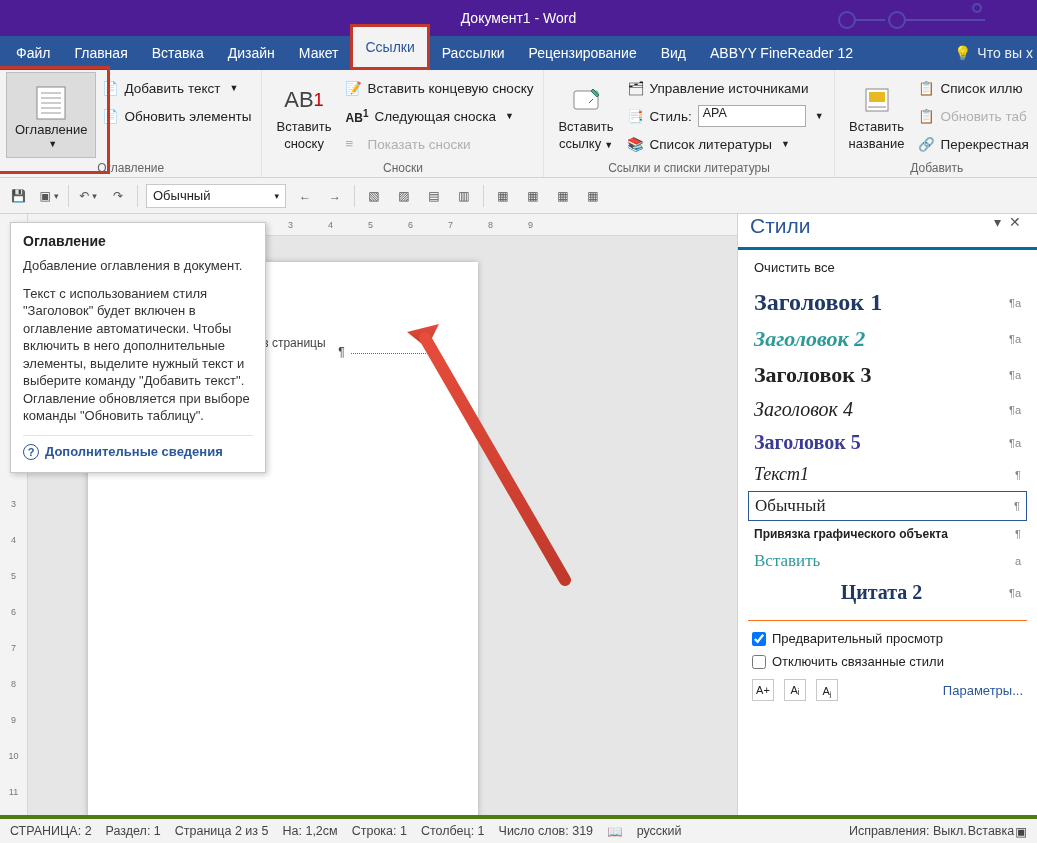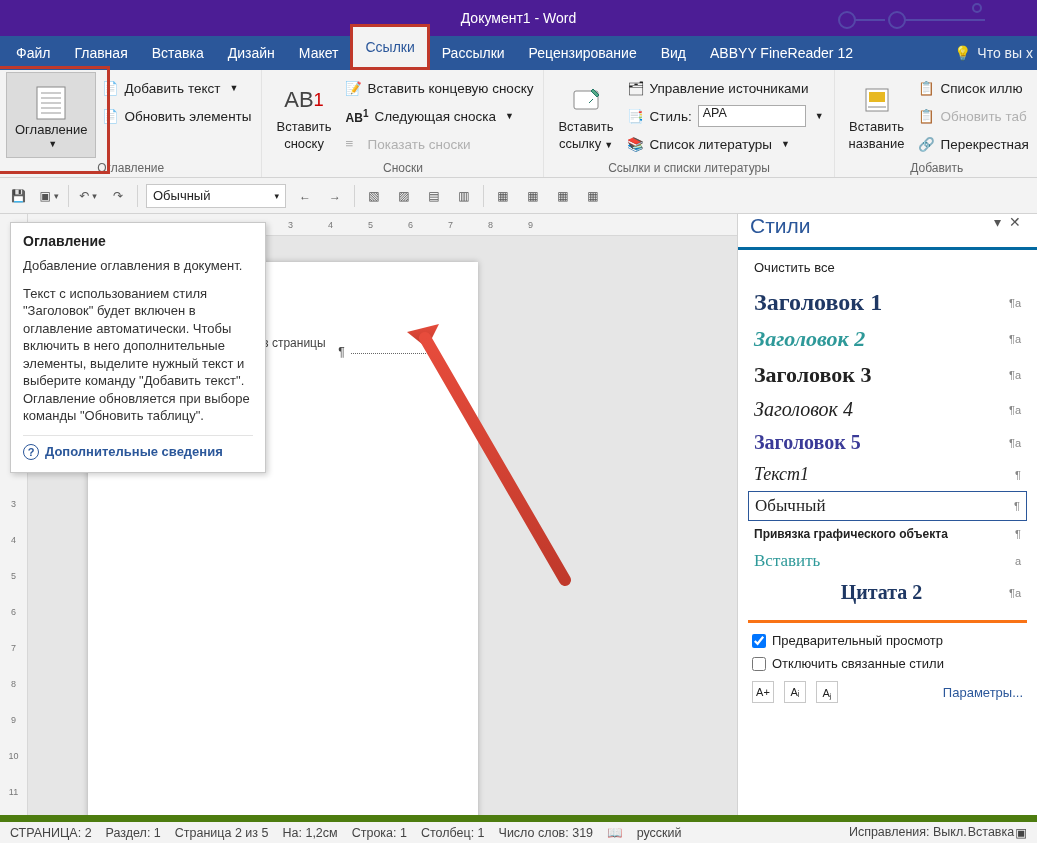--- a/index.html
+++ b/index.html
@@ -69,29 +69,29 @@
   .h1 { font-family: Georgia, serif; color: #1f3864; font-size: 24px; font-weight: bold; }
   .h2 { font-family: Georgia, serif; color: #2e9999; font-size: 22px; font-style: italic; font-weight: bold; }
   .h3 { font-family: Georgia, serif; color: #222; font-size: 22px; font-weight: bold; }
   .h4 { font-family: Liberation Serif, serif; color: #222; font-size: 20px; font-style: italic; }
   .h5 { font-family: Georgia, serif; color: #3b3b98; font-size: 20px; font-weight: bold; }
   .txt1 { font-family: Georgia, serif; color: #222; font-size: 18px; font-style: italic; }
   .norm { font-family: Georgia, serif; color: #222; font-size: 17px; }
   .anchor { font-size: 12px; font-weight: bold; color: #222; }
   .sel { font-family: Georgia, serif; color: #2e9999; font-size: 17px; }
   .quote2 { font-family: Georgia, serif; color: #1f3864; font-size: 20px; font-weight: bold; text-align: center; }
-  .styles-foot { border-top: 3px solid #f97316; margin: 4px 10px 0 10px; padding: 10px 4px; }
+  .styles-foot { border-top: 1px solid #f97316; margin: 4px 10px 0 10px; padding: 10px 4px; }
   .chk { display: flex; align-items: center; gap: 6px; font-size: 13px; margin-bottom: 8px; }
   .chk input { width: 14px; height: 14px; }
   .tool-row { display: flex; align-items: center; gap: 10px; margin-top: 10px; }
   .tool-row .t { width: 22px; height: 22px; border: 1px solid #c8c8c8; font-size: 11px; display: flex; align-items: center; justify-content: center; }
   .tool-row .params { margin-left: auto; color: #2b579a; font-size: 13px; text-align: right; }
 
   
-  .status { position: absolute; bottom: 0; left: 0; right: 0; height: 28px; background: #f3f3f3; border-top: 7px solid #4d7c0f; display: flex; align-items: center; font-size: 12.5px; color: #444; padding: 0 10px; gap: 14px; z-index: 30; }
+  .status { position: absolute; bottom: 0; left: 0; right: 0; height: 28px; background: #f3f3f3; border-top: 4px solid #4d7c0f; display: flex; align-items: center; font-size: 12.5px; color: #444; padding: 0 10px; gap: 14px; z-index: 30; }
   .status .r { margin-left: auto; display: flex; gap: 1px; align-items: flex-start; }
 
   
   .arrow { position: absolute; left: 395px; top: 320px; z-index: 50; pointer-events: none; }
 
   .caret { font-size: 9px; margin-left: 3px; }
 </style>
 </head>
 <body>
 

